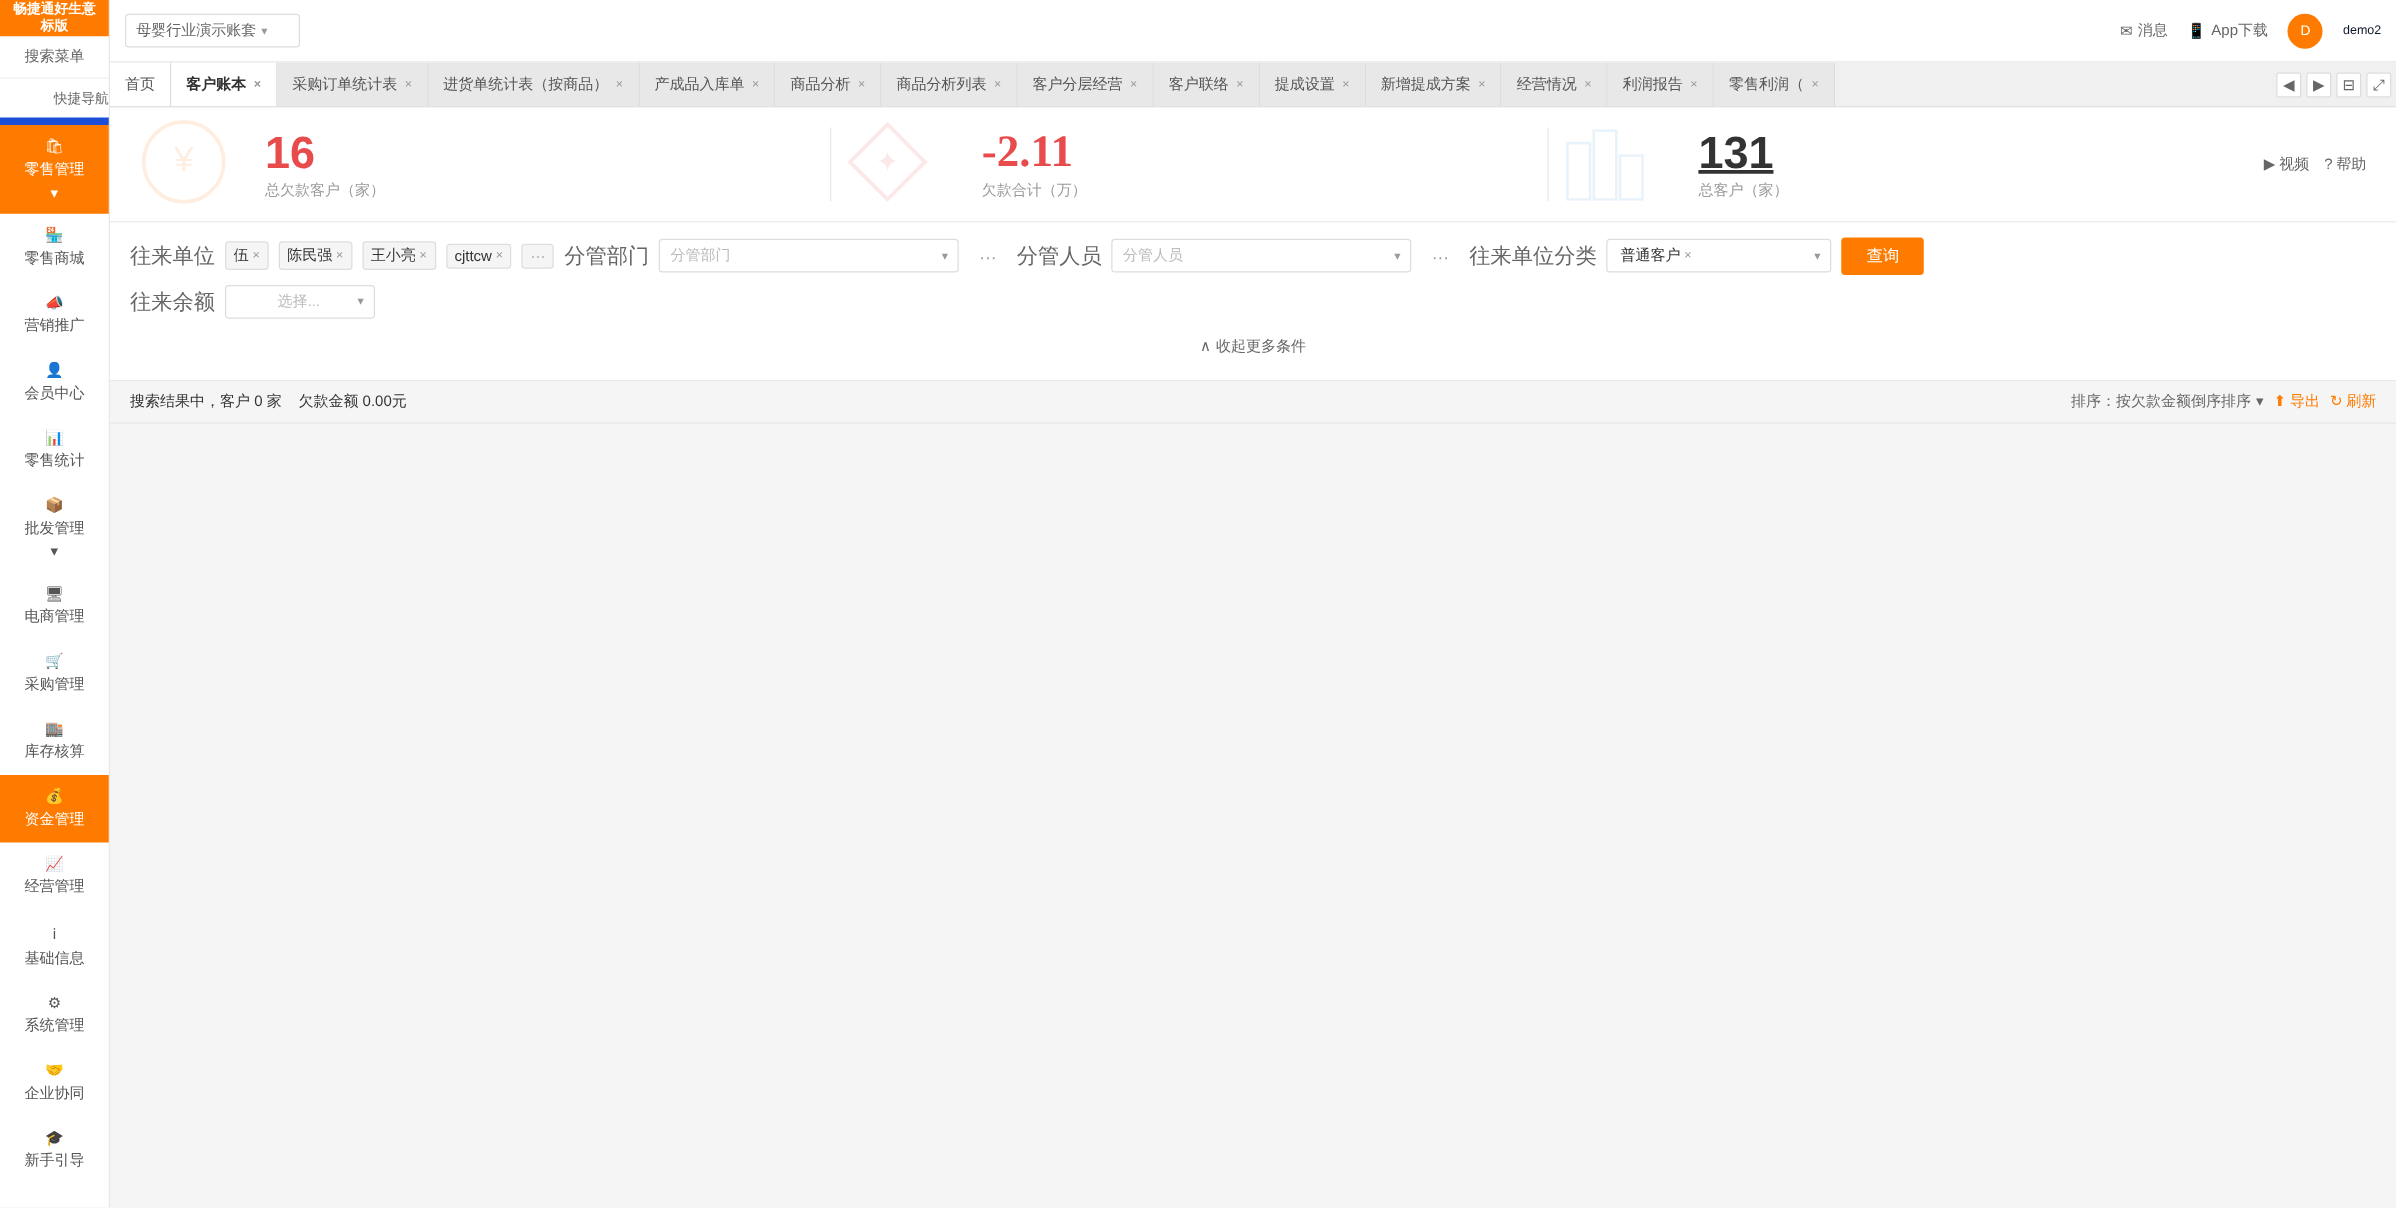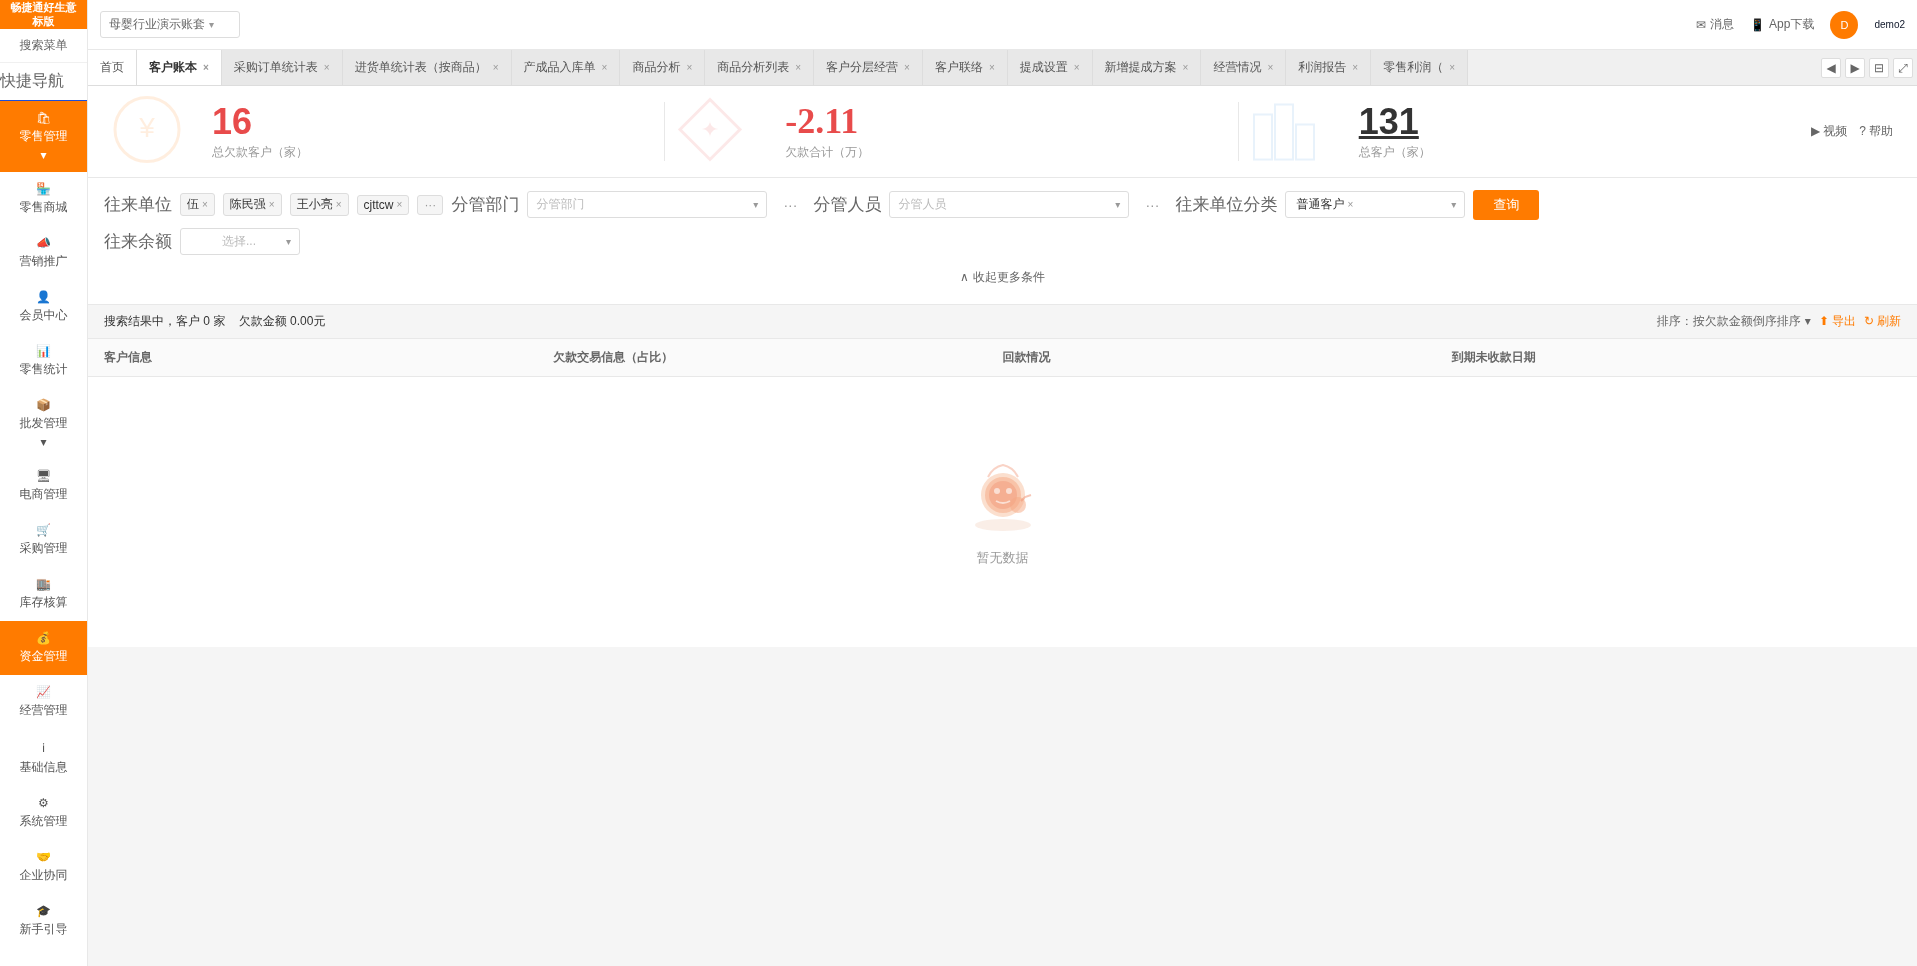--- a/index.html
+++ b/index.html
@@ -4,21 +4,21 @@
   <style>
     * { box-sizing: border-box; margin: 0; padding: 0; }
     body { font-family: 'Microsoft YaHei', Arial, sans-serif; font-size: 12px; background: #f5f5f5; color: #333; display: flex; height: 100vh; overflow: hidden; }
 
     
     .sidebar { width: 88px; background: #fff; display: flex; flex-direction: column; border-right: 1px solid #e8e8e8; flex-shrink: 0; }
     .sidebar-logo { background: #ff7b00; padding: 0; display: flex; align-items: flex-end; justify-content: center; height: 50px; }
     .sidebar-logo-text { color: #fff; font-size: 11px; font-weight: bold; text-align: center; line-height: 1.3; }
     .sidebar-search { padding: 8px 0; text-align: center; font-size: 12px; color: #666; cursor: pointer; border-bottom: 1px solid #f0f0f0; }
     .sidebar-nav-item { padding: 10px 4px; text-align: center; font-size: 12px; color: #555; cursor: pointer; display: flex; flex-direction: column; align-items: center; gap: 3px; }
-    .sidebar-quick-nav { padding: 8px 0; text-align: left; font-size: 16px; color: #666; cursor: pointer; border-bottom: 1px solid #1d4ed8; }
+    .sidebar-quick-nav { padding: 8px 0; text-align: right; font-size: 11px; color: #666; cursor: pointer; border-bottom: 6px solid #1d4ed8; }
 
     
     .main { flex: 1; display: flex; flex-direction: column; overflow: hidden; }
 
     
     .topbar { background: #fff; height: 50px; display: flex; align-items: center; border-bottom: 1px solid #e8e8e8; padding: 0 12px; gap: 8px; flex-shrink: 0; }
     .topbar-dropdown { display: flex; align-items: center; gap: 4px; font-size: 12px; color: #666; cursor: pointer; padding: 4px 8px; border: 1px solid #ddd; border-radius: 3px; min-width: 140px; }
     .topbar-dropdown .arrow { color: #999; font-size: 10px; }
     .topbar-right { margin-left: auto; display: flex; align-items: center; gap: 16px; }
     .topbar-msg { display: flex; align-items: center; gap: 4px; font-size: 12px; color: #666; cursor: pointer; }
@@ -385,40 +385,17 @@
         <span>⬆</span>
         <span>导出</span>
       </div>
       <div class="refresh-btn">
         <span>↻</span>
         <span>刷新</span>
       </div>
     </div>
 
     <div class="table-container">
-      <div class="table-header">
-        <div class="table-header-cell">客户信息</div>
-        <div class="table-header-cell">欠款交易信息（占比）</div>
-        <div class="table-header-cell">回款情况</div>
-        <div class="table-header-cell">到期未收款日期</div>
-      </div>
-
-      <div class="empty-state">
-        <div class="empty-icon">
-          <svg width="80" height="80" viewBox="0 0 80 80">
-            <ellipse cx="40" cy="68" rx="28" ry="6" fill="#f5ddd0" opacity="0.5"></ellipse>
-            <circle cx="40" cy="38" r="22" fill="#f9c9ae" opacity="0.6"></circle>
-            <circle cx="40" cy="38" r="18" fill="#f5a882" opacity="0.5"></circle>
-            <ellipse cx="40" cy="38" rx="14" ry="14" fill="#f09070" opacity="0.4"></ellipse>
-            <circle cx="34" cy="34" r="3" fill="#fff" opacity="0.6"></circle>
-            <circle cx="46" cy="34" r="3" fill="#fff" opacity="0.6"></circle>
-            <path d="M33 44 Q40 48 47 44" stroke="#fff" stroke-width="2" fill="none" opacity="0.6"></path>
-            <path d="M25 20 Q30 10 40 8 Q50 10 55 20" stroke="#f09070" stroke-width="2" fill="none" opacity="0.4"></path>
-            <circle cx="55" cy="48" r="8" fill="#f5a882" opacity="0.5"></circle>
-            <path d="M58 44 L62 40 L68 38" stroke="#f09070" stroke-width="2" fill="none" opacity="0.5"></path>
-          </svg>
-        </div>
-        <div class="empty-text">暂无数据</div>
-      </div>
+
     </div>
 
   </div>
 </div>
 
 </body></html>

